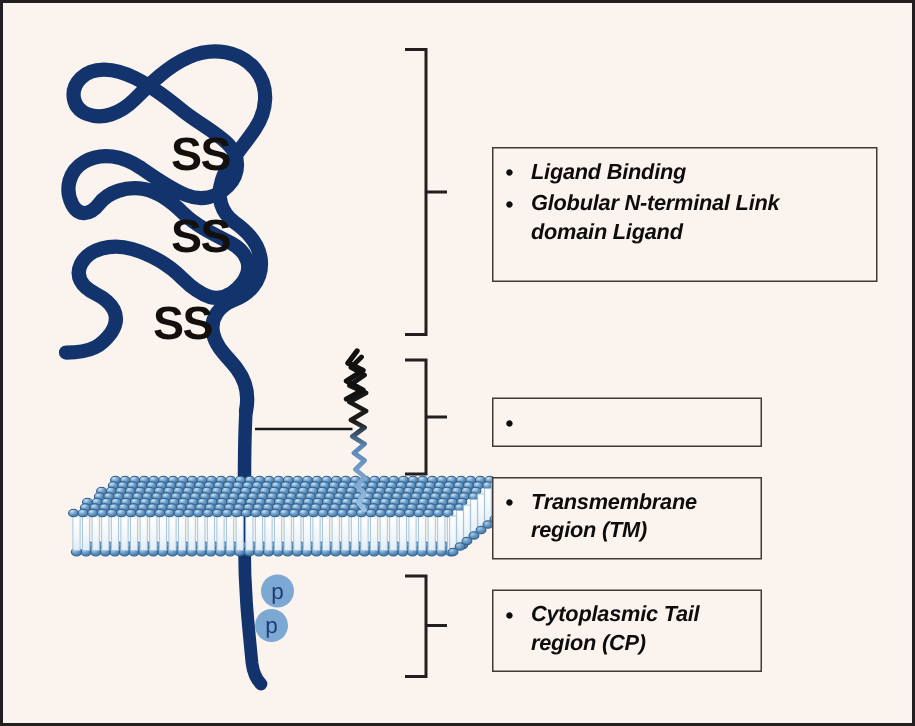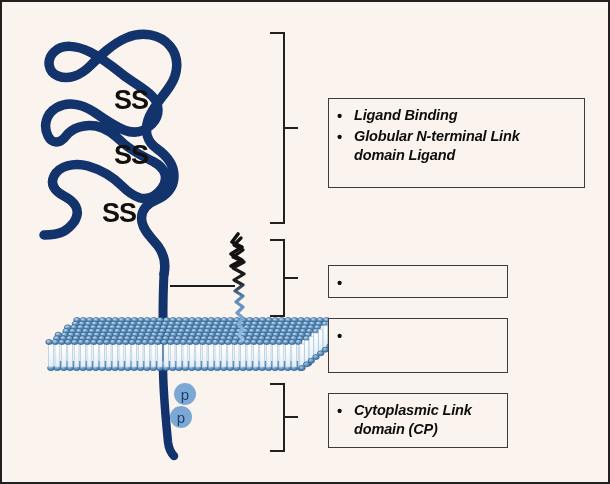--- a/index.html
+++ b/index.html
@@ -67,21 +67,21 @@
   
   #box-ligand   { left: 326px; top: 96px;  width: 257px; height: 90px; }
   #box-variable { left: 326px; top: 263px; width: 180px; height: 33px; }
   #box-tm       { left: 326px; top: 316px; width: 180px; height: 55px; }
   #box-cp       { left: 326px; top: 391px; width: 180px; height: 55px; }
 
   .ss-label {
     position: absolute;
     font-family: "Liberation Sans", sans-serif;
     font-weight: bold;
-    font-size: 27px;
+    font-size: 31px;
     color: #120f0c;
     letter-spacing: -1px;
     line-height: 1;
     user-select: none;
   }
   #ss-1 { left: 112px; top: 85px; }
   #ss-2 { left: 112px; top: 140px; }
   #ss-3 { left: 100px; top: 198px; }
 
   .phos-circle {
@@ -665,26 +665,27 @@
       <li class="callout-item">
         <span class="bullet-mark">•</span>
       </li>
     </ul>
   </div>
 
   <div class="callout-box" id="box-tm">
     <ul class="callout-list">
       <li class="callout-item">
         <span class="bullet-mark">•</span>
+        <span class="callout-text">Transmembrane region (TM)</span>
       </li>
     </ul>
   </div>
 
   <div class="callout-box" id="box-cp">
     <ul class="callout-list">
       <li class="callout-item">
         <span class="bullet-mark">•</span>
-        <span class="callout-text">Cytoplasmic Link domain (CP)</span>
+        <span class="callout-text">Cytoplasmic Tail region (CP)</span>
       </li>
     </ul>
   </div>
 
 </div>
 
 </body></html>

